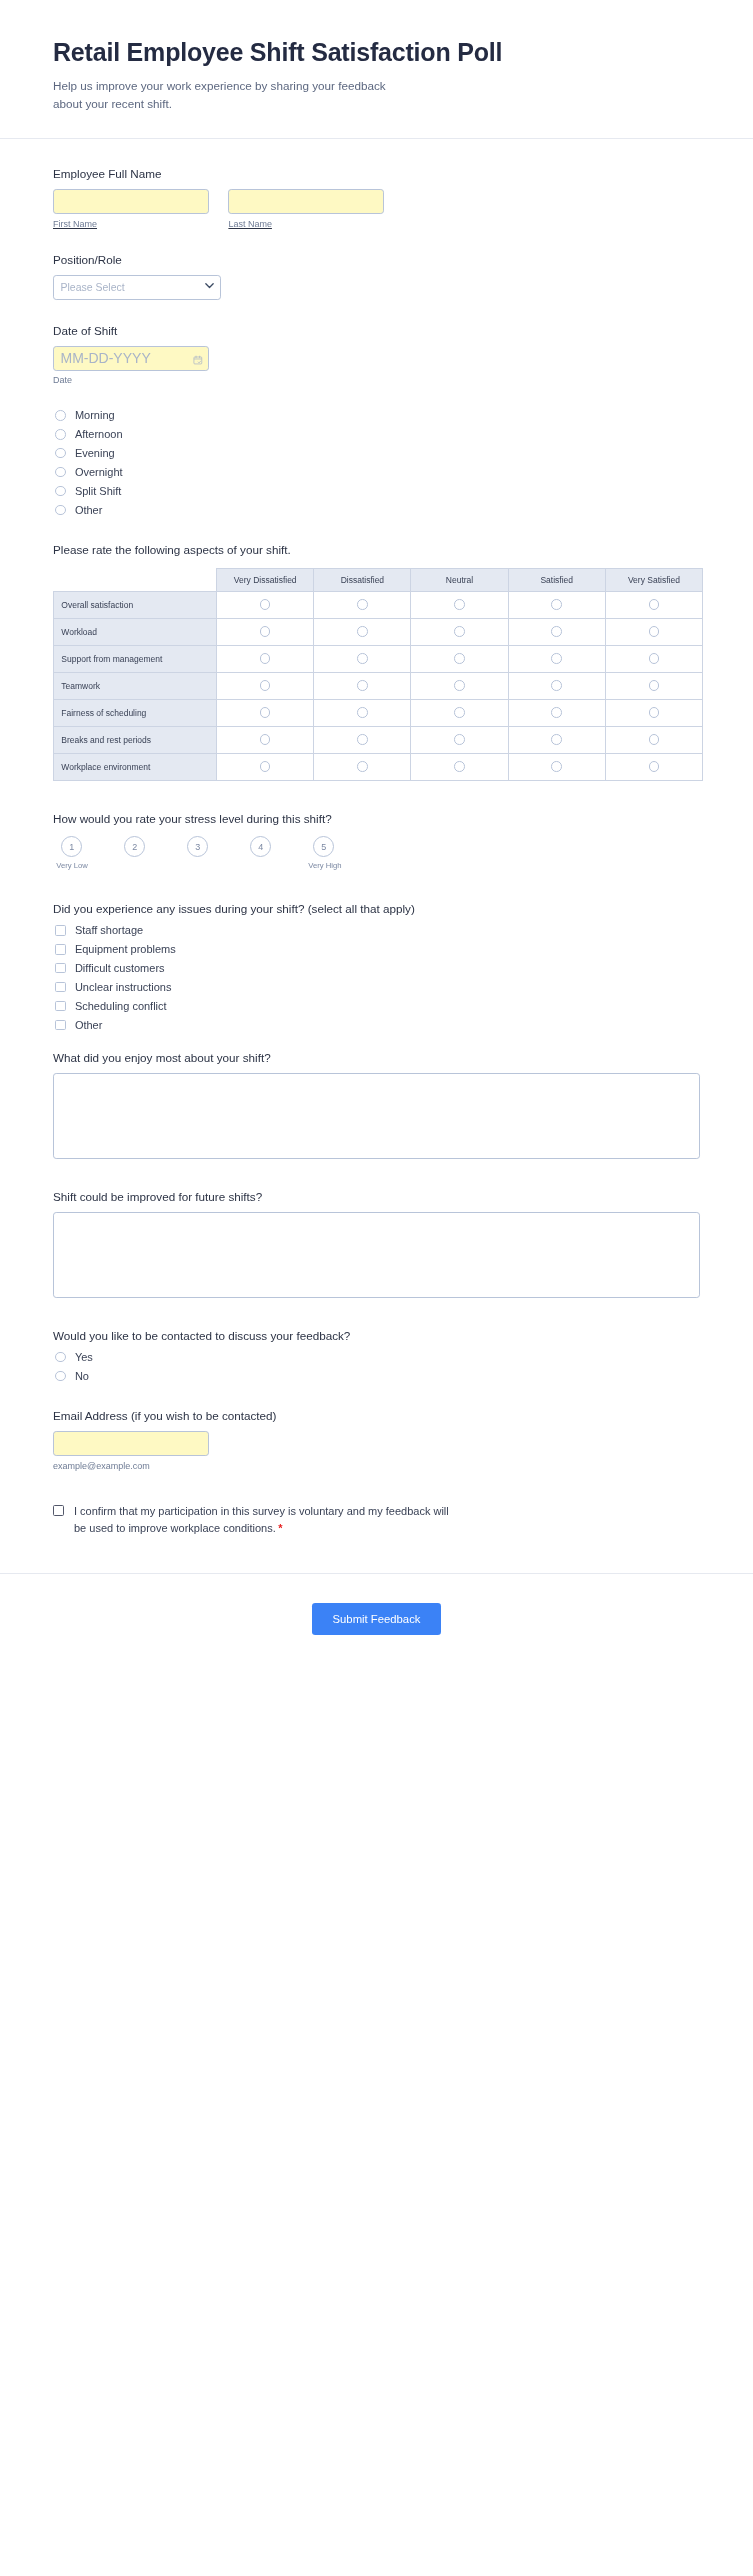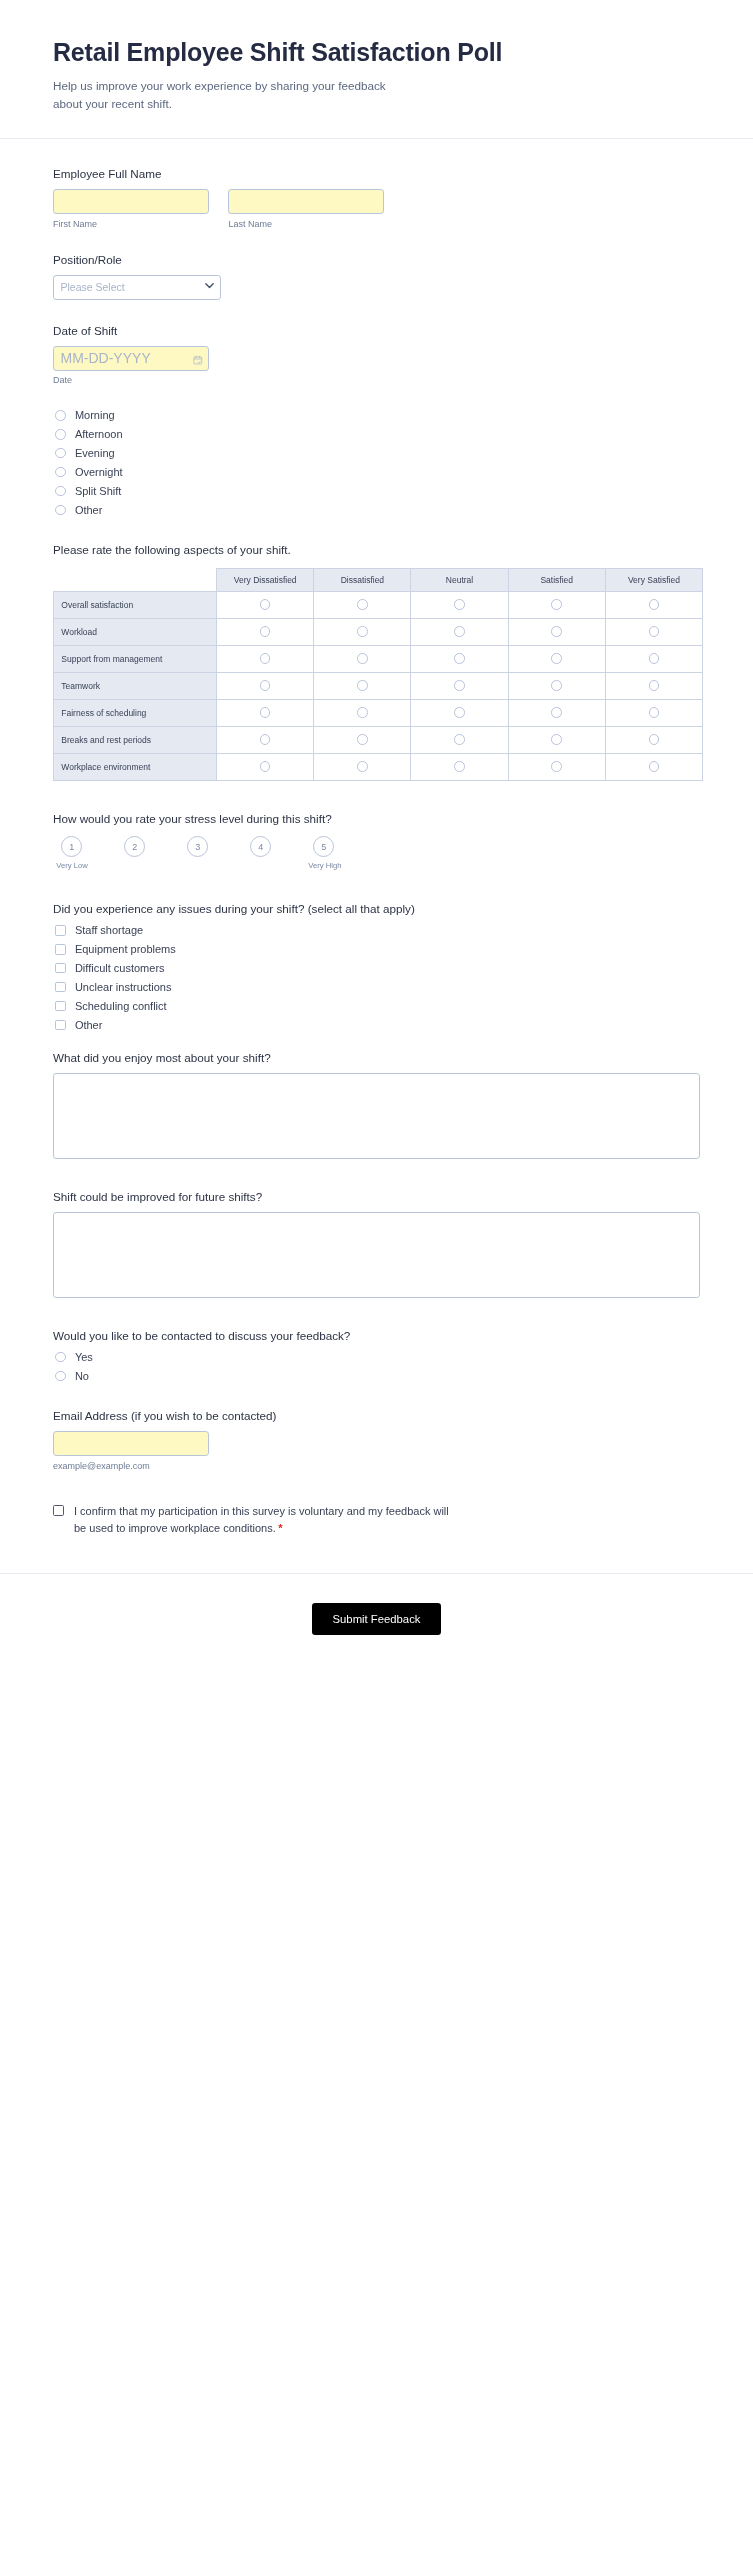--- a/index.html
+++ b/index.html
@@ -57,21 +57,21 @@
     background: #fef9c3;
     font-size: 14px;
     font-family: "Liberation Sans", sans-serif;
     color: #2c3345;
     padding: 3.2px 6.5px;
     outline: none;
   }
   .text-input::placeholder { color: #a9b4c8; }
 
   .name-row { display: flex; gap: 19.4px; }
-  .name-col { width: 156px; }
+  .name-col { width: 156px; text-decoration: underline; }
 
   .select-wrap { position: relative; width: 168px; }
   .select-input {
     width: 100%;
     height: 25px;
     border: 0.8px solid #b8c4d9;
     border-radius: 3.2px;
     background: #fff;
     font-size: 10.5px;
     color: #a9b4c8;
@@ -502,17 +502,17 @@
     </div>
 
     <div class="consent-row">
       <span class="consent-box"></span>
       <span class="consent-text"><span>I confirm that my participation in this survey is voluntary and my feedback will be used to improve workplace conditions.</span><span class="req-star">*</span></span>
     </div>
 
   </div>
 
   <div class="form-footer">
-    <button class="submit-btn" style="background: #000000;">Submit Feedback</button>
+    <button class="submit-btn" style="background: #3b82f6;">Submit Feedback</button>
   </div>
 
 </div>
 
 
 </body></html>

